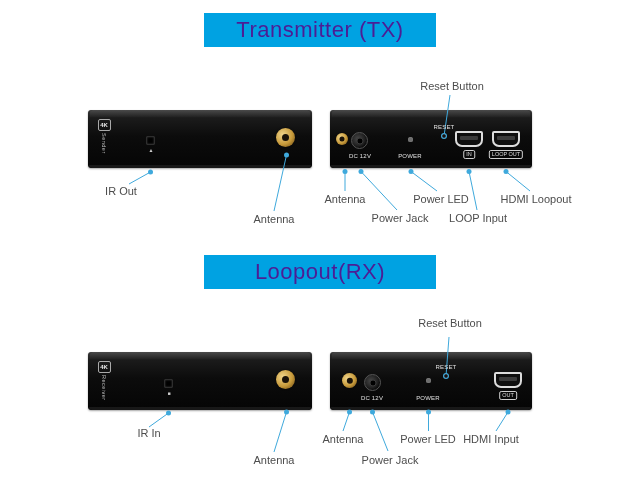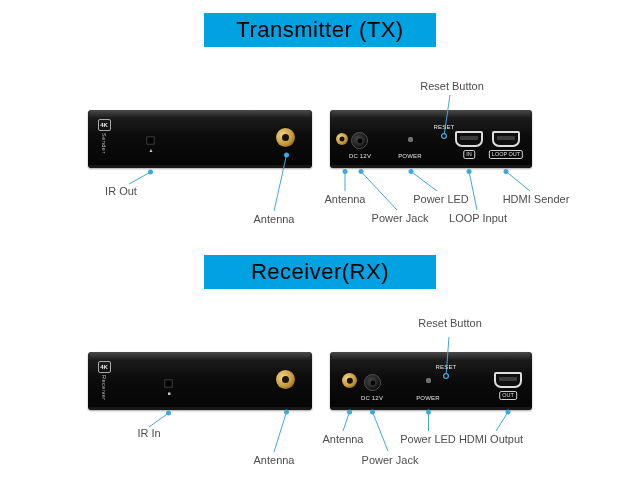--- a/index.html
+++ b/index.html
@@ -11,21 +11,21 @@
     background: #ffffff;
     overflow: hidden;
     font-family: "Liberation Sans", sans-serif;
   }
   .banner {
     position: absolute;
     left: 204px;
     width: 232px;
     height: 34px;
     background: #00a2e2;
-    color: #000000;
+    color: #4c1d95;
     font-size: 22px;
     line-height: 34px;
     text-align: center;
     letter-spacing: 0.5px;
   }
   .device {
     position: absolute;
     background: linear-gradient(180deg, #383838 0%, #1b1b1b 14%, #0c0c0c 45%, #050505 100%);
     border-radius: 3px;
     box-shadow: 0 1px 2px rgba(0,0,0,0.35);
@@ -188,21 +188,21 @@
     left: 0; top: 0;
     pointer-events: none;
   }
 </style>
 </head>
 <body>
 
 <div class="canvas">
 
   <div class="banner" style="top:13px">Transmitter (TX)</div>
-  <div class="banner" style="top:255px">Receiver(RX)</div>
+  <div class="banner" style="top:255px">Loopout(RX)</div>
 
   <div class="device" style="left:88px;top:110px;width:224px;height:58px">
     <div class="logo-block">
       <div class="logo-4k">4K</div>
       <div class="side-label">Sender</div>
     </div>
     <div class="ir-window" style="left:58px;top:26px"></div>
     <div class="ir-mark" style="left:56px;top:37px;width:14px">▲</div>
     <div class="sma" style="left:188px;top:18px;width:19px;height:19px"></div>
   </div>
@@ -280,23 +280,23 @@
     </g>
   </svg>
 
   <div class="co-label" style="left:452px;top:80px">Reset Button</div>
   <div class="co-label" style="left:121px;top:185px">IR Out</div>
   <div class="co-label" style="left:274px;top:213px">Antenna</div>
   <div class="co-label" style="left:345px;top:193px">Antenna</div>
   <div class="co-label" style="left:400px;top:212px">Power Jack</div>
   <div class="co-label" style="left:441px;top:193px">Power LED</div>
   <div class="co-label" style="left:478px;top:212px">LOOP Input</div>
-  <div class="co-label" style="left:536px;top:193px">HDMI Sender</div>
+  <div class="co-label" style="left:536px;top:193px">HDMI Loopout</div>
 
   <div class="co-label" style="left:450px;top:317px">Reset Button</div>
   <div class="co-label" style="left:149px;top:427px">IR In</div>
   <div class="co-label" style="left:274px;top:454px">Antenna</div>
   <div class="co-label" style="left:343px;top:433px">Antenna</div>
   <div class="co-label" style="left:390px;top:454px">Power Jack</div>
   <div class="co-label" style="left:428px;top:433px">Power LED</div>
-  <div class="co-label" style="left:491px;top:433px">HDMI Output</div>
+  <div class="co-label" style="left:491px;top:433px">HDMI Input</div>
 
 </div>
 
 </body></html>

